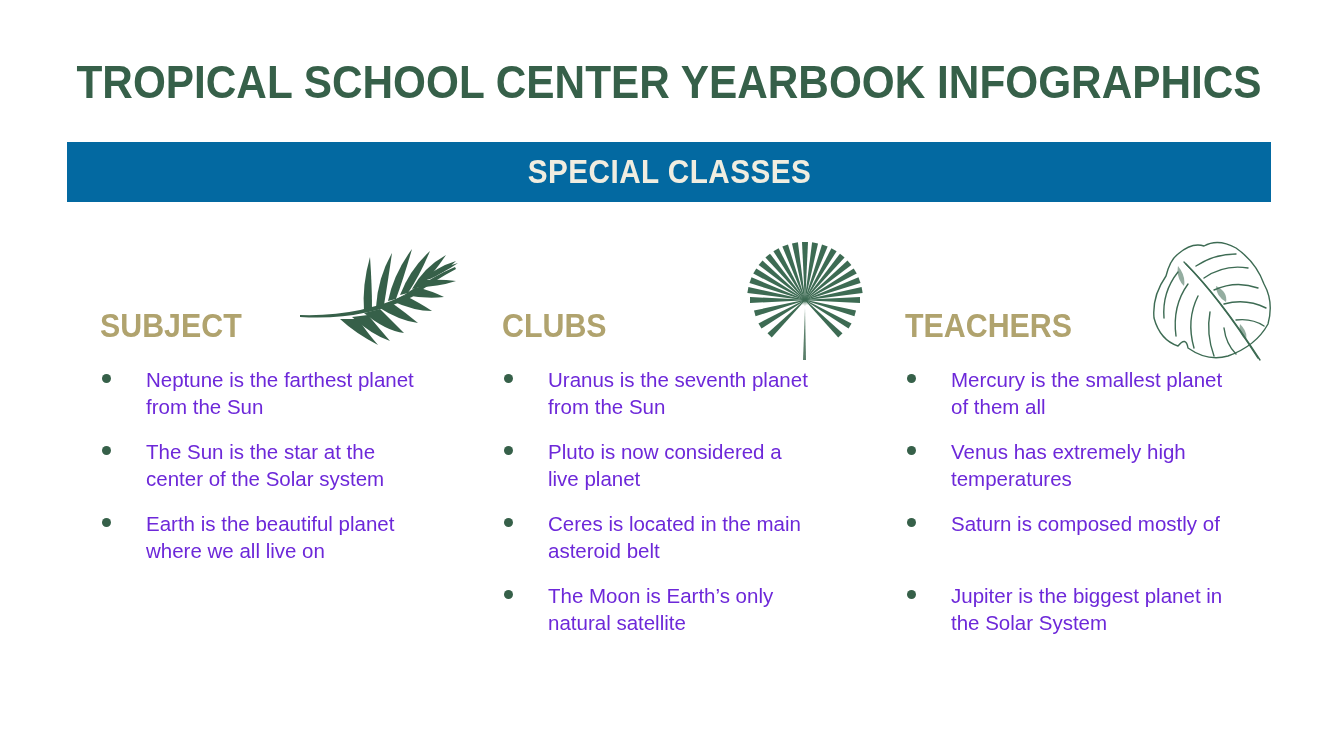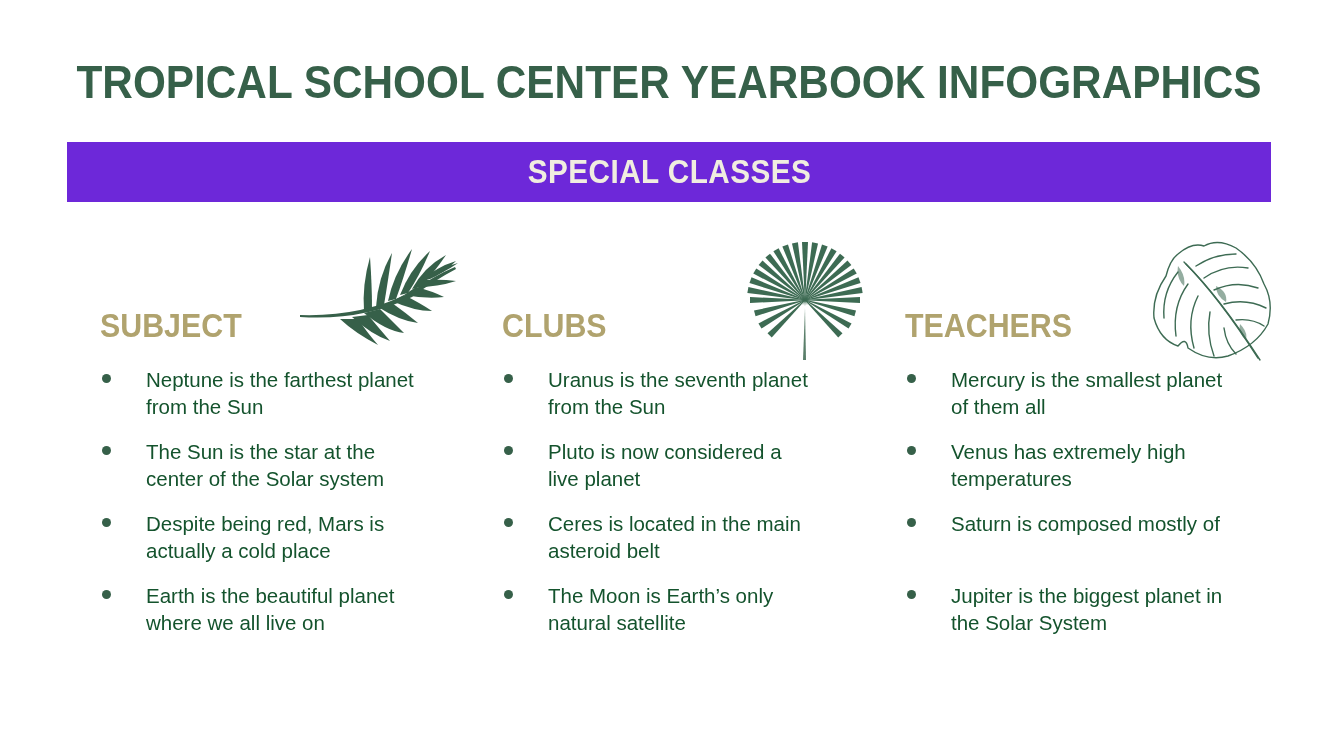--- a/index.html
+++ b/index.html
@@ -8,40 +8,40 @@
     font-family:"Liberation Sans", "DejaVu Sans", sans-serif;
   }
   .title {
     position:absolute; left:0; width:1338px; top:52px; text-align:center;
     color:#366049; font-family:"Liberation Sans", sans-serif; font-weight:bold;
     font-size:46px; letter-spacing:0px; line-height:60px;
     transform:scaleX(0.92); transform-origin:center;
   }
   .banner {
     position:absolute; left:67px; top:142px; width:1204px; height:60px;
-    background:#6d28d9; display:flex; align-items:center; justify-content:center;
+    background:#0369a1; display:flex; align-items:center; justify-content:center;
   }
   .banner-label {
     color:#f0ede0; font-weight:bold; font-size:33px; letter-spacing:0.5px;
     transform:scaleX(0.9); display:inline-block;
   }
   .col { position:absolute; top:300px; width:370px; }
   .col-heading {
     position:absolute; top:6px; left:0; color:#b0a36e; font-weight:bold; font-size:33px;
     transform:scaleX(0.92); transform-origin:left center; line-height:40px;
   }
   .leaf { position:absolute; }
   .items { position:absolute; top:66px; left:0; list-style:none; margin:0; padding:0; width:370px; }
   .item { position:relative; padding-left:46px; margin-bottom:18px; height:54px; }
   .bullet {
     position:absolute; left:2px; top:8px; width:9px; height:9px; border-radius:50%;
     background:#366049;
   }
   .item-text {
-    color:#14532d; font-size:20.5px; line-height:27px; display:block; width:320px;
+    color:#6d28d9; font-size:20.5px; line-height:27px; display:block; width:320px;
   }
 </style>
 </head>
 <body>
 
 <div class="title">TROPICAL SCHOOL CENTER YEARBOOK INFOGRAPHICS</div>
 
 <div class="banner">
   <span class="banner-label">SPECIAL CLASSES</span>
 </div>
@@ -68,24 +68,20 @@
     </g>
   </svg>
   <ul class="items">
     <li class="item">
       <span class="bullet"></span>
       <span class="item-text"><span>Neptune is the farthest planet</span><br><span>from the Sun</span></span>
     </li>
     <li class="item">
       <span class="bullet"></span>
       <span class="item-text"><span>The Sun is the star at the</span><br><span>center of the Solar system</span></span>
-    </li>
-    <li class="item">
-      <span class="bullet"></span>
-      <span class="item-text"><span>Despite being red, Mars is</span><br><span>actually a cold place</span></span>
     </li>
     <li class="item">
       <span class="bullet"></span>
       <span class="item-text"><span>Earth is the beautiful planet</span><br><span>where we all live on</span></span>
     </li>
   </ul>
 </div>
 
 <div class="col" style="left:502px;">
   <div class="col-heading">CLUBS</div>

